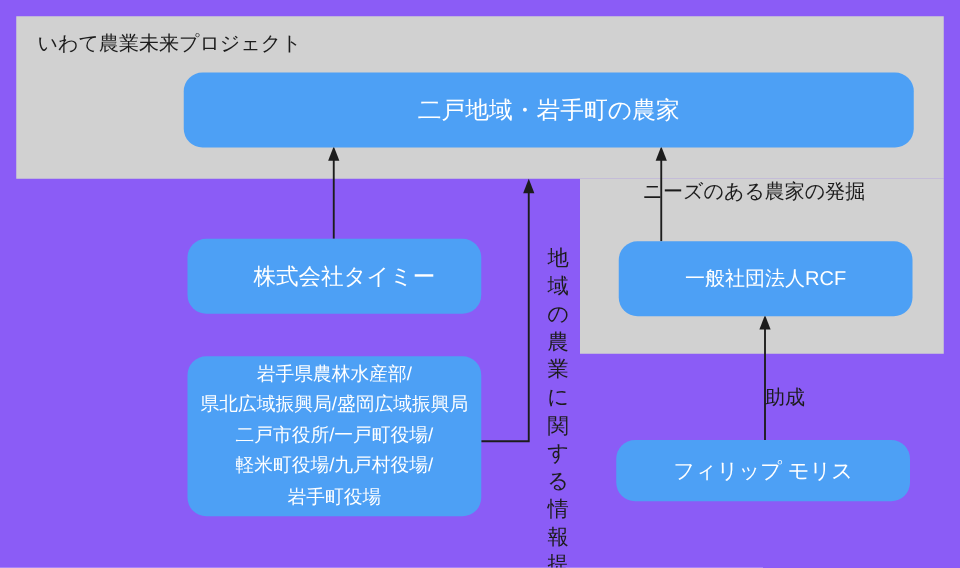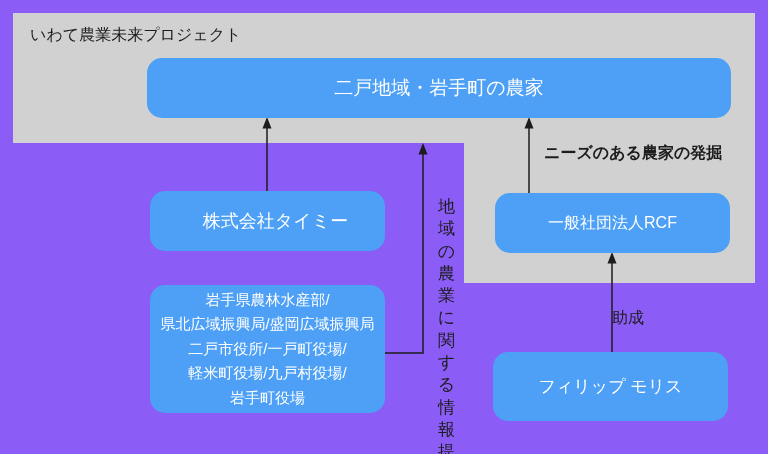--- a/index.html
+++ b/index.html
@@ -38,36 +38,36 @@
     border-radius:15px;
     display:flex;flex-direction:column;
     align-items:center;justify-content:center;
     text-align:right;
     white-space:nowrap;
   }
   .node-farmers{left:147px;top:58px;width:584px;height:60px;font-size:19px;}
   .node-timee{left:150px;top:191px;width:235px;height:60px;font-size:18px;padding-left:16px;}
   .node-government{left:150px;top:285px;width:235px;height:128px;font-size:15px;line-height:24.5px;}
   .node-rcf{left:495px;top:193px;width:235px;height:60px;font-size:16px;}
-  .node-pm{left:493px;top:352px;width:235px;height:69px;font-size:17px;line-height:27px;}
+  .node-pm{left:493px;top:352px;width:235px;height:49px;font-size:17px;line-height:27px;}
   .arrows{
     position:absolute;left:0;top:0;width:768px;height:454px;
     pointer-events:none;
   }
   .arrows line,.arrows polyline{
     stroke:var(--ink);stroke-width:1.5;fill:none;
   }
   .arrows polygon{fill:var(--ink);}
   .edge-label{
     position:absolute;
     font-size:16px;color:var(--ink);
     white-space:nowrap;
   }
   .label-intro{left:280px;top:160px;}
-  .label-needs{left:544px;top:143px;font-weight:bold;}
+  .label-needs{left:514px;top:143px;}
   .label-grant{left:612px;top:308px;}
   .label-vertical{
     position:absolute;
     left:437px;top:149px;
     width:19px;
     font-size:17px;line-height:22.3px;
     color:var(--ink);
     text-align:center;
     word-break:break-all;
     line-break:anywhere;

